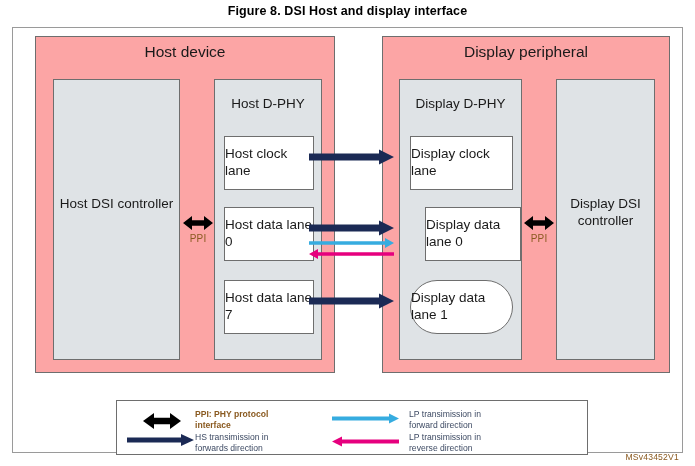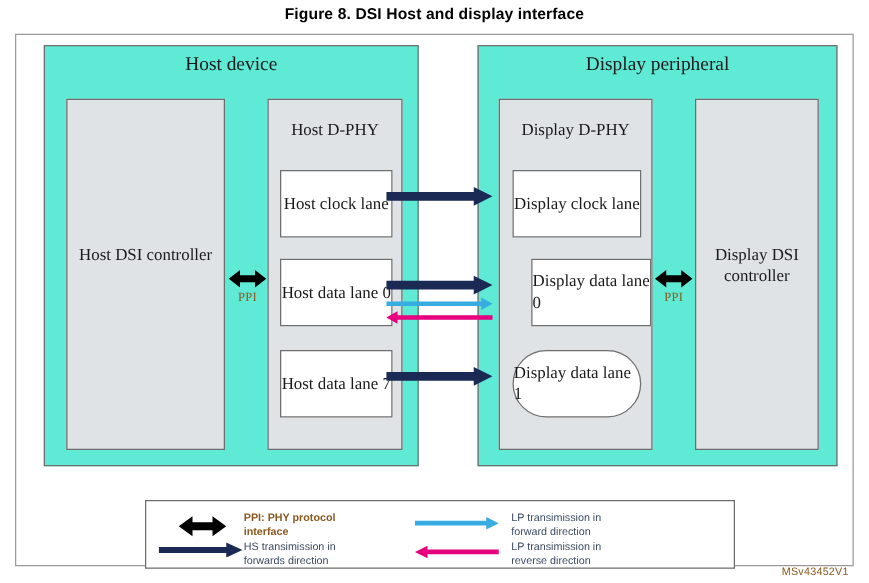--- a/index.html
+++ b/index.html
@@ -38,23 +38,22 @@
     height: 426px;
     border: 1px solid #9a9a9a;
     background: #ffffff;
     box-sizing: border-box;
   }
 
   
   .device-panel {
     position: absolute;
     border: 1px solid #6e6e6e;
-    background: #5eead4;
-    box-sizing: border-box;
-    font-family: Liberation Serif, serif;
+    background: #fca5a5;
+    box-sizing: border-box;
   }
   #host-device-panel  { left: 22px;  top: 8px;  width: 300px; height: 337px; }
   #display-panel      { left: 369px; top: 8px; width: 288px; height: 337px; }
 
   .device-title {
     position: absolute;
     top: 6px;
     left: 0;
     width: 100%;
     text-align: center;

